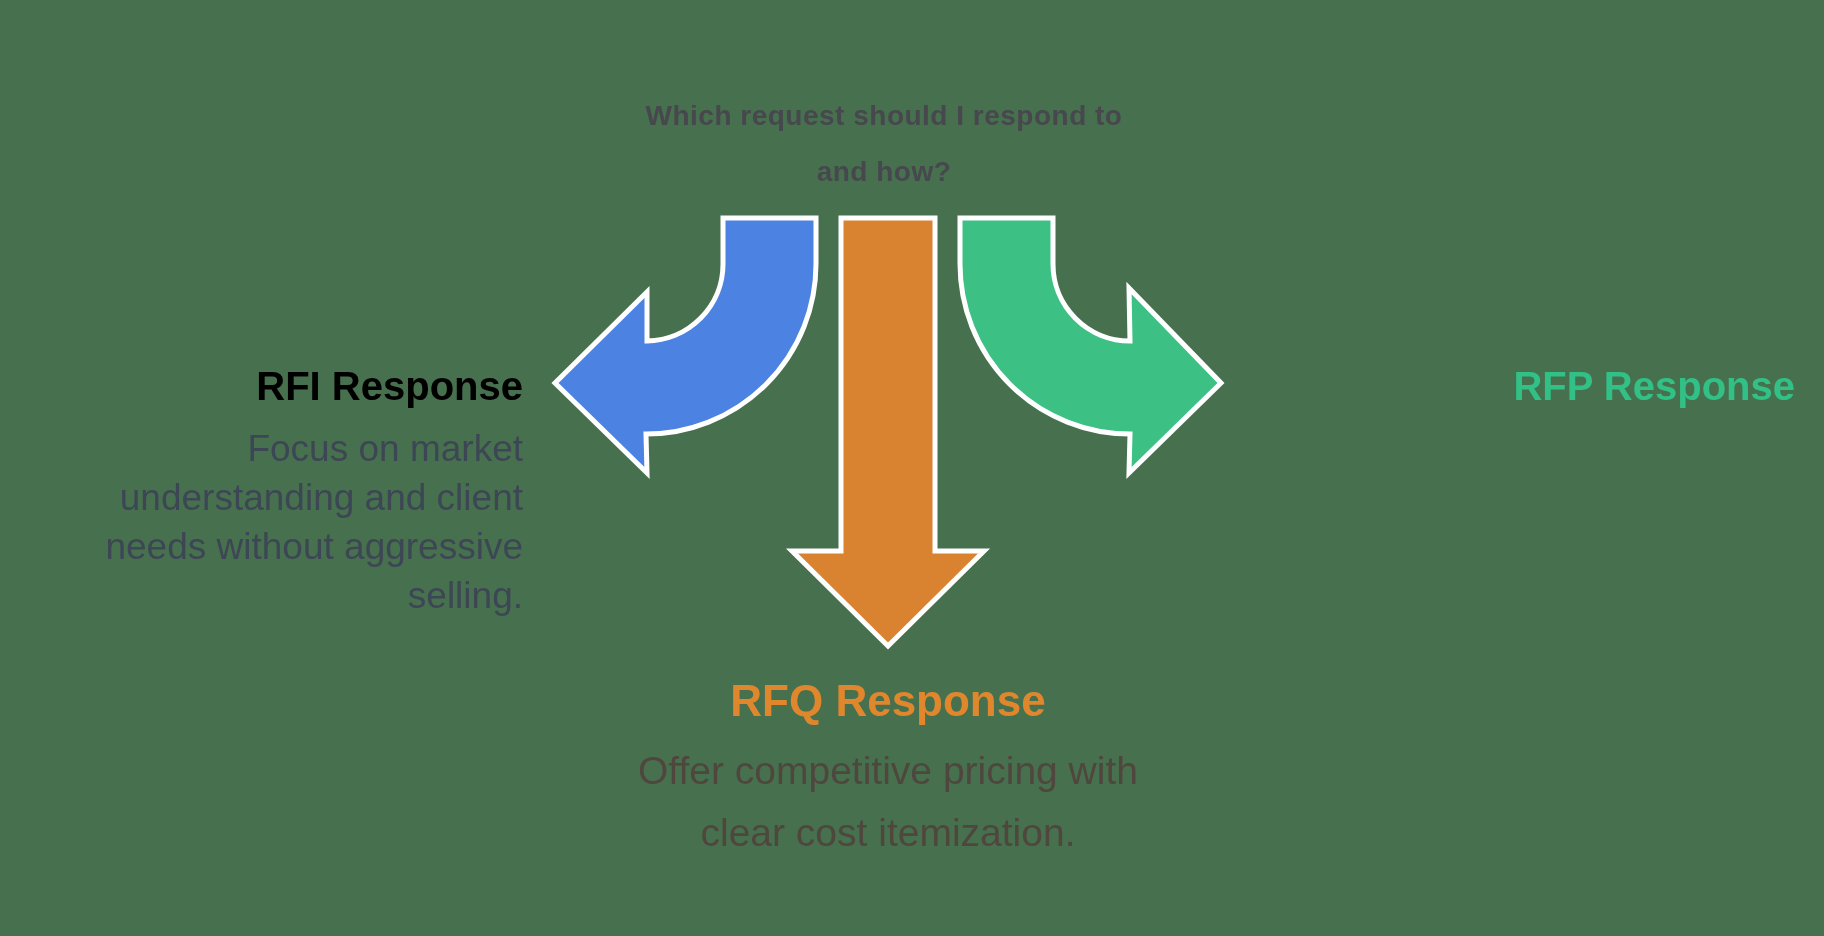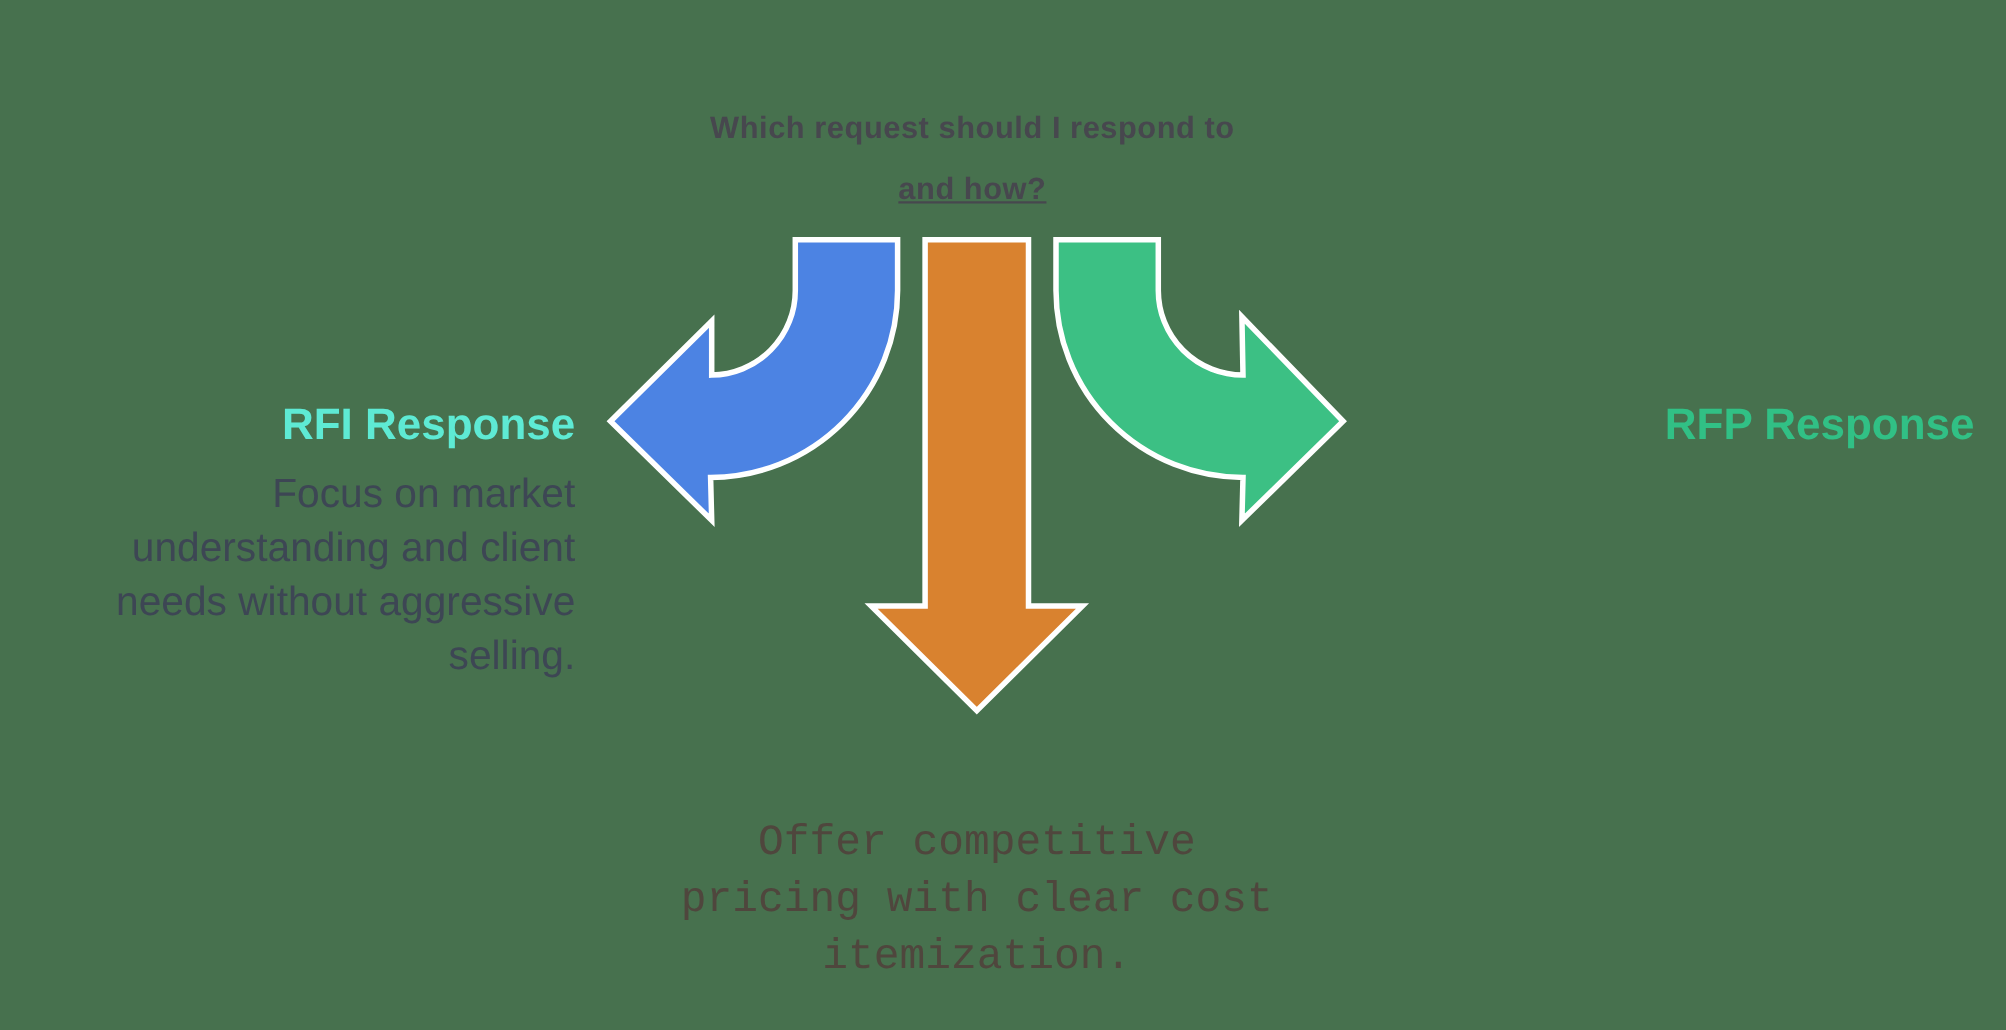--- a/index.html
+++ b/index.html
@@ -40,22 +40,21 @@
   .align-right { text-align: right; }
   .align-left  { text-align: right; }
   .align-center{ text-align: center; }
   .rfq-heading {
     font-weight: bold;
     font-size: 44px;
     line-height: 57px;
   }
   .rfq-desc {
     font-size: 39px;
-    line-height: 52px;
-    font-family: Liberation Mono, monospace;
+    line-height: 62px;
   }
 </style>
 </head>
 <body>
 
 <div id="canvas" style="background: rgb(71, 113, 78);">
 
   <svg id="arrow-layer" width="1824" height="936" viewBox="0 0 1824 936">
 
     <path d="M 723 218 L 816 218 L 816 264
@@ -65,22 +64,23 @@
 
     <path d="M 841 218 L 935 218 L 935 551 L 984 551 L 888 646 L 792 551 L 841 551 Z" stroke="#FFFFFF" stroke-width="5" stroke-linejoin="miter" fill="#D9822F"></path>
 
     <path d="M 960 218 L 1053 218 L 1053 264
              A 77 77 0 0 0 1130 341
              L 1129 288 L 1221 383 L 1129 473 L 1130 434
              A 170 170 0 0 1 960 264 Z" stroke="#FFFFFF" stroke-width="5" stroke-linejoin="miter" fill="#3CC084"></path>
   </svg>
 
   <div class="abs title" style="top: 88px; color: rgb(71, 71, 78);">Which request should I respond to</div>
-  <div class="abs title" style="top: 144px; color: rgb(71, 71, 78); text-decoration: underline;">and how?</div>
+  <div class="abs title" style="top: 144px; color: rgb(71, 71, 78);">and how?</div>
 
-  <div class="abs branch-heading align-right" style="left: 48px; top: 360px; width: 475px; color: #5eead4;">RFI Response</div>
+  <div class="abs branch-heading align-right" style="left: 48px; top: 360px; width: 475px; color: #000000;">RFI Response</div>
   <div class="abs branch-desc align-right" style="left: 48px; top: 424px; width: 475px; color: rgb(61, 70, 84);">Focus on market understanding and client needs without aggressive selling.</div>
 
   <div class="abs branch-heading align-left" style="left: 1255px; top: 360px; width: 540px; color: rgb(49, 192, 133);">RFP Response</div>
 
+  <div class="abs rfq-heading align-center" style="left: 588px; top: 672px; width: 600px; color: rgb(224, 135, 45);">RFQ Response</div>
   <div class="abs rfq-desc align-center" style="left: 598px; top: 740px; width: 580px; color: rgb(79, 70, 61);">Offer competitive pricing with clear cost itemization.</div>
 
 </div>
 
 </body></html>

